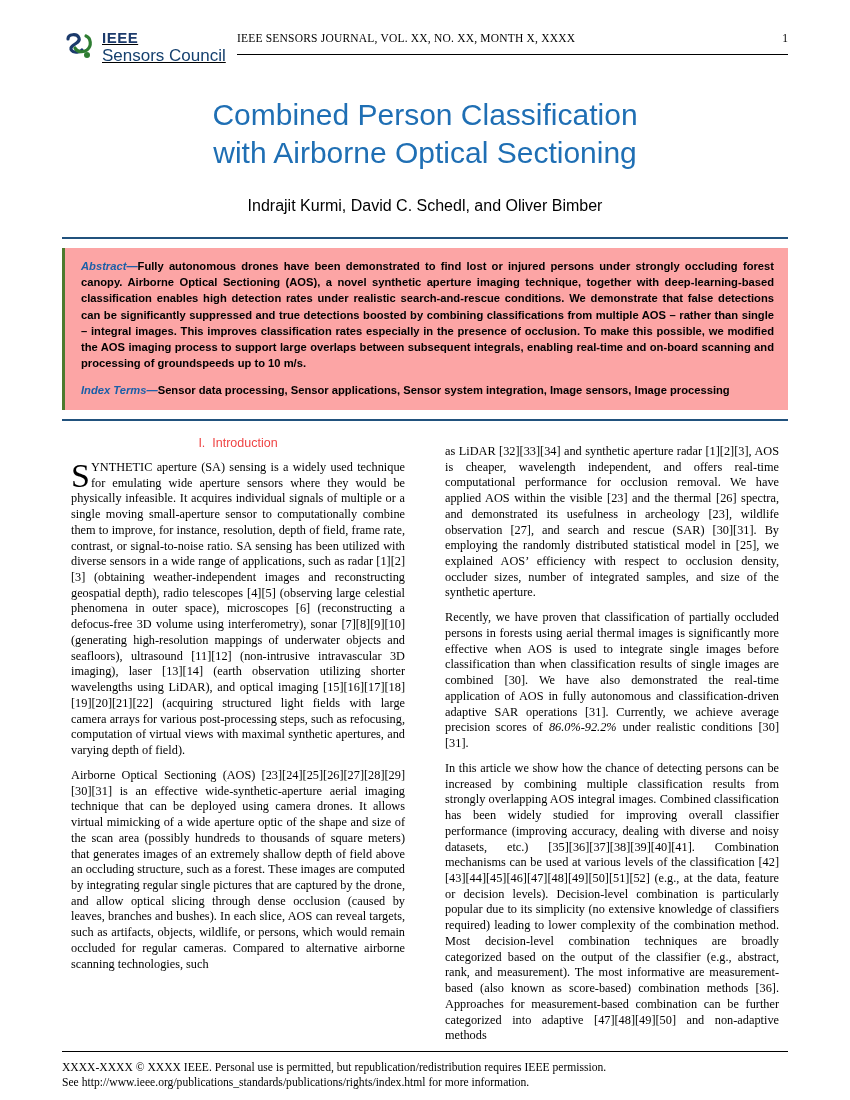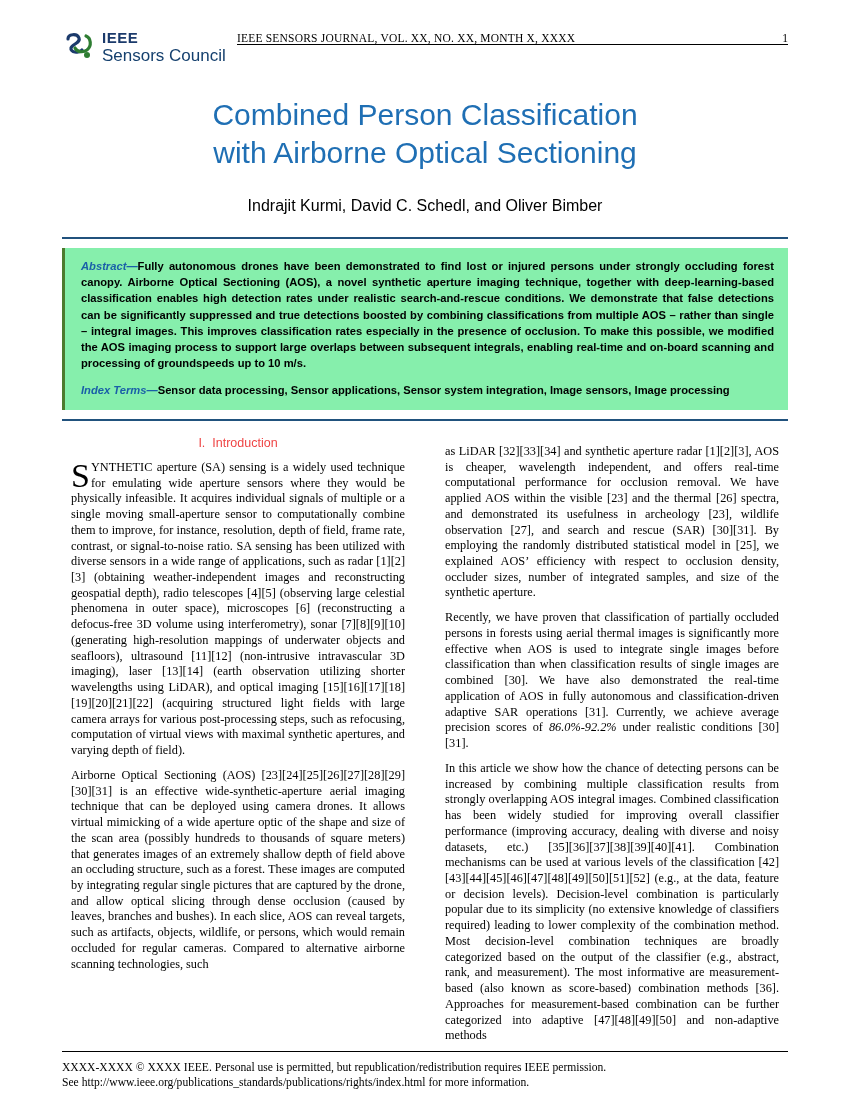--- a/index.html
+++ b/index.html
@@ -39,20 +39,21 @@
   .logo-mark {
     width: 34px;
     height: 34px;
     flex: 0 0 34px;
     position: relative;
     margin-right: 6px;
   }
   .logo-mark svg { display: block; }
   .logo-text {
     line-height: 1;
+    text-decoration: underline;
   }
   .logo-ieee {
     font-family: "Liberation Sans", sans-serif;
     font-weight: bold;
     font-size: 15px;
     letter-spacing: 0.5px;
     color: #1b3a6b;
     display: block;
   }
   .logo-sensors {
@@ -62,21 +63,21 @@
     display: block;
     margin-top: 2px;
     text-align: center;
   }
   .header-right {
     flex: 1;
     display: flex;
     align-items: flex-start;
     justify-content: space-between;
     border-bottom: 1px solid #000;
-    padding-bottom: 0;
+    padding-bottom: 10px;
     margin-top: 4px;
   }
   .journal-line {
     font-family: "Liberation Serif", serif;
     font-size: 11.5px;
     letter-spacing: 0.2px;
   }
   .page-number {
     font-family: "Liberation Serif", serif;
     font-size: 11.5px;
@@ -110,21 +111,21 @@
     border-top: 2.5px solid #21527d;
   }
 
   
   .abstract-wrap {
     position: relative;
     margin-top: 9px;
     margin-bottom: 9px;
   }
   .abstract-box {
-    background: #86efac;
+    background: #fca5a5;
     padding: 10px 14px 12px 16px;
     border-left: 3px solid #4c7a2e;
   }
   .abstract-box p {
     margin: 0;
     font-family: "Liberation Sans", sans-serif;
     font-size: 11.2px;
     line-height: 1.45;
     text-align: justify;
     font-weight: bold;

